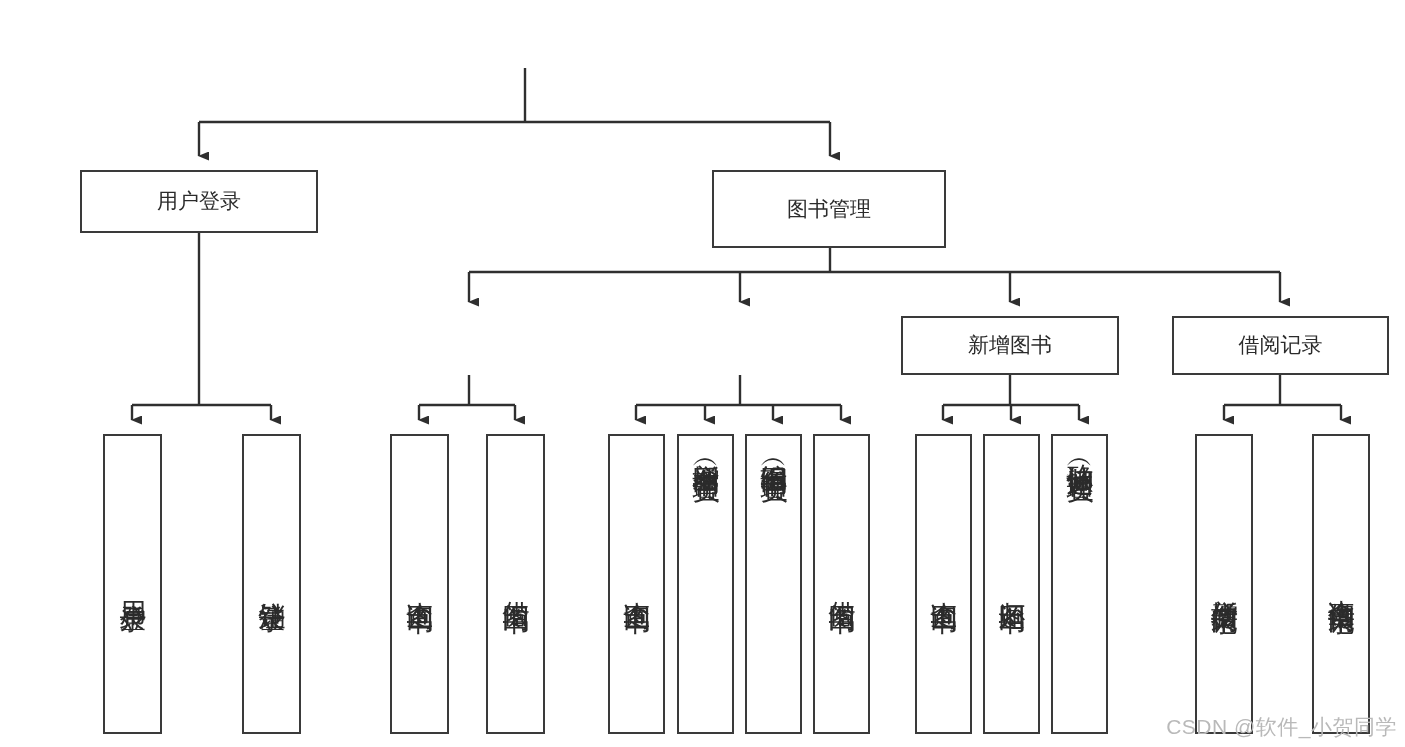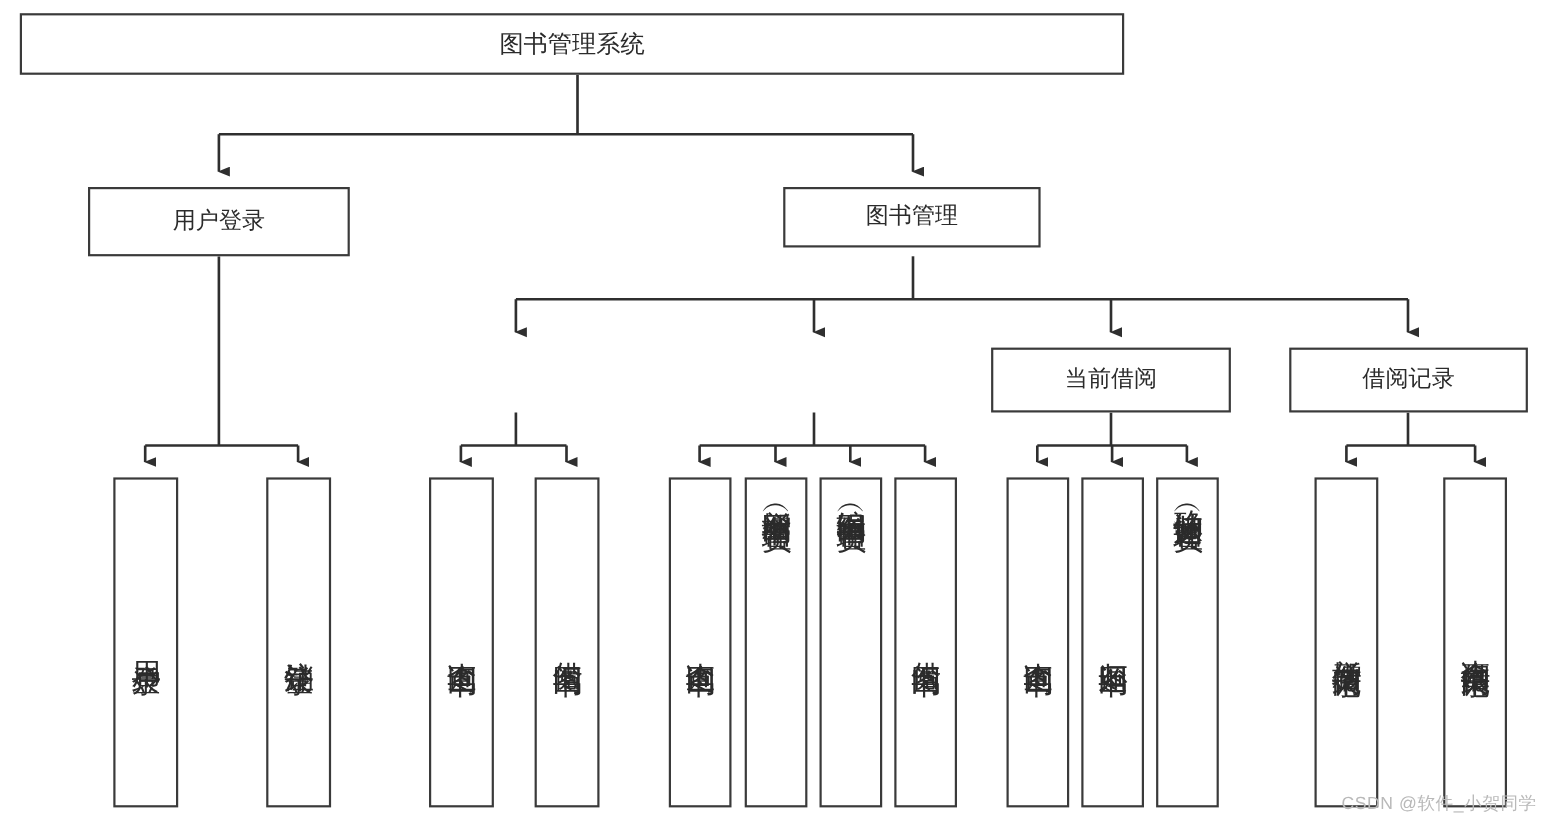--- a/index.html
+++ b/index.html
@@ -43,21 +43,21 @@
     letter-spacing:2px;
     line-height:1;
     white-space:nowrap;
   }
   .v-node.centered{align-items:center;padding-top:0;}
 
   .watermark{
     position:absolute;
     right:8px;
     bottom:6px;
-    font-size:16px;
+    font-size:21px;
     color:#b9b9b9;
     letter-spacing:0.5px;
     white-space:nowrap;
   }
 </style>
 </head>
 <body>
 
 <div id="canvas">
 
@@ -107,36 +107,33 @@
       <path d="M1011,405 L1011,420" marker-end="url(#arrow)"></path>
       <path d="M1079,405 L1079,420" marker-end="url(#arrow)"></path>
 
       <path d="M1280,375 L1280,405"></path>
       <path d="M1224,405 L1341,405"></path>
       <path d="M1224,405 L1224,420" marker-end="url(#arrow)"></path>
       <path d="M1341,405 L1341,420" marker-end="url(#arrow)"></path>
     </g>
   </svg>
 
-  <div class="node h-node root" style="left:18px;top:12px;width:1004px;height:56px;">
-    <span class="node-label">图书管理系统</span>
-  </div>
 
   <div class="node h-node" style="left:80px;top:170px;width:238px;height:63px;">
     <span class="node-label">用户登录</span>
   </div>
 
-  <div class="node h-node" style="left:712px;top:170px;width:234px;height:55px;">
+  <div class="node h-node" style="left:712px;top:170px;width:234px;height:78px;">
     <span class="node-label">图书管理</span>
   </div>
 
 
 
   <div class="node h-node" style="left:901px;top:316px;width:218px;height:59px;">
-    <span class="node-label">当前借阅</span>
+    <span class="node-label">新增图书</span>
   </div>
 
   <div class="node h-node" style="left:1172px;top:316px;width:217px;height:59px;">
     <span class="node-label">借阅记录</span>
   </div>
 
   <div class="node v-node centered" style="left:103px;top:434px;width:59px;height:300px;">
     <span class="node-label">用户登录</span>
   </div>
   <div class="node v-node centered" style="left:242px;top:434px;width:59px;height:300px;">

